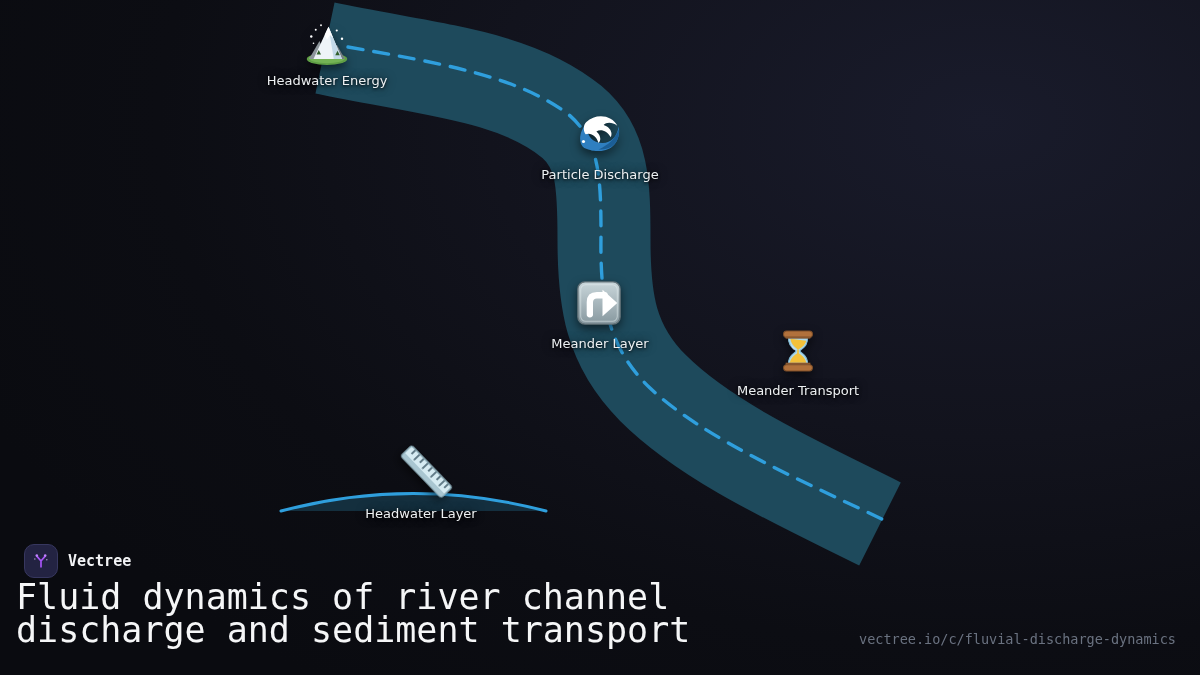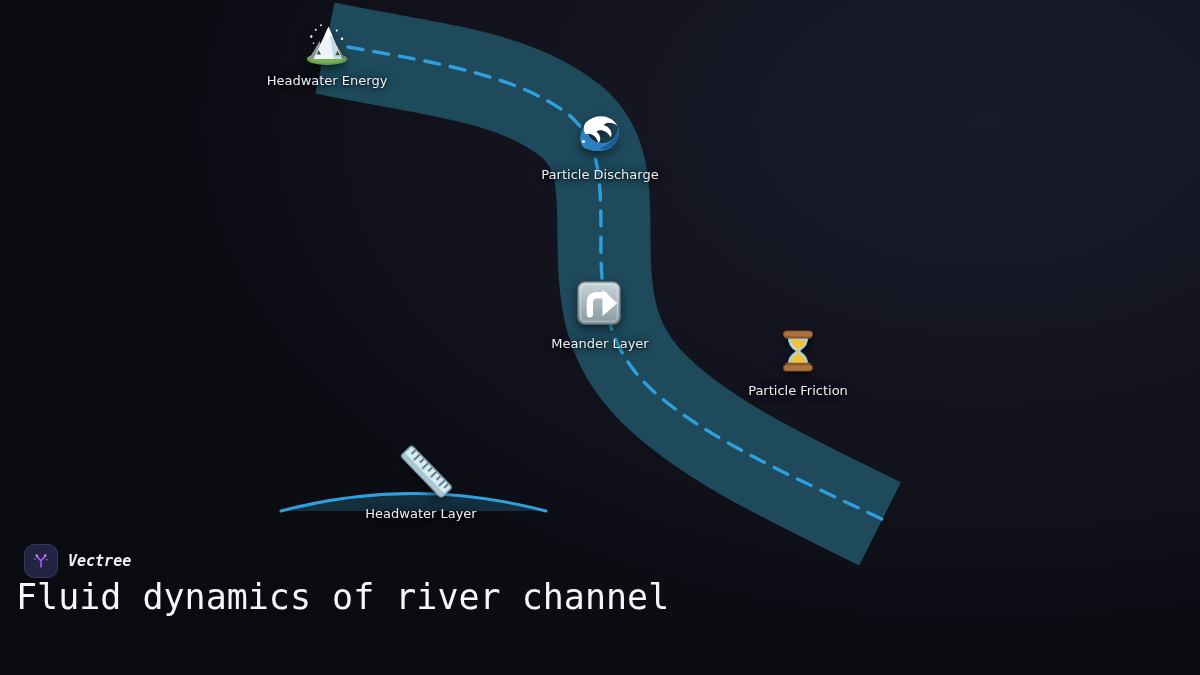--- a/index.html
+++ b/index.html
@@ -33,21 +33,21 @@
   #brand-logo{
     width:34px;height:34px;border-radius:10px;
     background:#232342;
     border:1px solid #37375f;
     display:flex;align-items:center;justify-content:center;
     box-sizing:border-box;
   }
   #brand-name{
     color:#f2f3f5;
     font-family:"DejaVu Sans Mono","Liberation Mono",monospace;
-    font-weight:bold;font-size:15px;font-style:italic;
+    font-weight:bold;font-size:15px;
   }
   #poster-title{
     position:absolute;left:16px;top:581px;
     color:#f5f6f7;
     font-family:"DejaVu Sans Mono","Liberation Mono",monospace;
     font-weight:normal;font-size:35px;line-height:33px;
     white-space:nowrap;
   }
   #footer-url{
     position:absolute;right:24px;bottom:28px;
@@ -131,21 +131,21 @@
       <path d="M 21 15 L 44 18 C 42 26, 35 29, 32 31 C 29 28, 22 24, 21 15 Z" fill="#f3c13a"></path>
       <path d="M 20 50 L 44 50 C 42 42, 36 38, 32 36 C 28 38, 22 42, 20 50 Z" fill="#f3c13a"></path>
       <rect x="30.8" y="31" width="2.4" height="18" fill="#f3c13a"></rect>
       <path d="M 21 17 C 21 26, 27 29, 30 31 L 25 31 C 22 27, 21 22, 21 17 Z" fill="#ffffff" opacity="0.45"></path>
       <rect x="11" y="4" width="42" height="9" rx="4.5" fill="#b1713c" stroke="#7e4f29" stroke-width="1.5"></rect>
       <rect x="14" y="12" width="36" height="3" fill="#8a5830"></rect>
       <rect x="11" y="53" width="42" height="9" rx="4.5" fill="#b1713c" stroke="#7e4f29" stroke-width="1.5"></rect>
       <rect x="14" y="50" width="36" height="3" fill="#8a5830"></rect>
     </svg>
   </div>
-  <div class="node-label" style="left:798px;top:383px;">Particle Friction</div>
+  <div class="node-label" style="left:798px;top:383px;">Meander Transport</div>
 
   <div class="node-icon ruler-rot" style="left:425px;top:473px;">
     <svg width="60" height="17" viewBox="0 0 60 17">
       <rect x="1" y="1" width="58" height="15" rx="2.5" fill="#d6ebf2" stroke="#8fb0bc" stroke-width="1.5"></rect>
       <rect x="2" y="11" width="56" height="4.5" fill="#a9c6d1"></rect>
       <line x1="7" y1="1.5" x2="7" y2="7" stroke="#44606d" stroke-width="1.6"></line>
       <line x1="13" y1="1.5" x2="13" y2="9.5" stroke="#44606d" stroke-width="1.6"></line>
       <line x1="19" y1="1.5" x2="19" y2="7" stroke="#44606d" stroke-width="1.6"></line>
       <line x1="25" y1="1.5" x2="25" y2="9.5" stroke="#44606d" stroke-width="1.6"></line>
       <line x1="31" y1="1.5" x2="31" y2="7" stroke="#44606d" stroke-width="1.6"></line>
@@ -165,16 +165,18 @@
         <circle cx="23.5" cy="8.5" r="2" fill="#c084fc"></circle>
         <circle cx="7.5" cy="14" r="1.1" fill="#d8b4fe" opacity="0.8"></circle>
         <circle cx="26" cy="15" r="1.1" fill="#d8b4fe" opacity="0.8"></circle>
       </svg>
     </div>
     <div id="brand-name">Vectree</div>
   </div>
 
   <div id="poster-title">
     <div>Fluid dynamics of river channel</div>
+    <div>discharge and sediment transport</div>
   </div>
 
+  <div id="footer-url">vectree.io/c/fluvial-discharge-dynamics</div>
 
 </div>
 
 </body></html>

